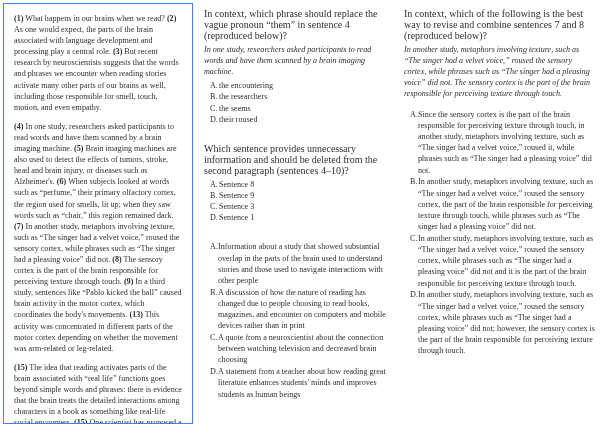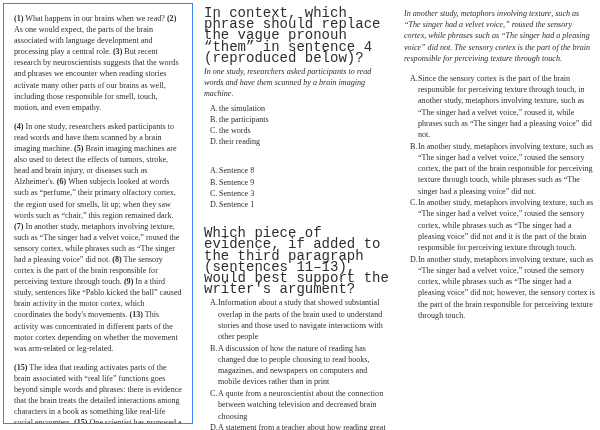--- a/index.html
+++ b/index.html
@@ -48,25 +48,24 @@
     box-sizing: border-box;
     height: 430px;
     padding-top: 8px;
     overflow: hidden;
   }
   .col-mid { width: 205px; padding-left: 11px; padding-right: 7px; }
   .col-right { width: 202px; padding-left: 6px; padding-right: 5px; }
 
   .qblock { margin-bottom: 12px; }
   .qstem {
-    font-size: 14px;
+    font-size: 10px;
     line-height: 11.2px;
     margin: 0 0 2px 0;
     color: #2e2e2e;
-    font-family: Liberation Mono, monospace;
   }
   .qreprod {
     font-size: 8.1px;
     line-height: 11.2px;
     font-style: italic;
     margin: 0 0 3px 0;
     color: #2e2e2e;
   }
   ol.choices {
     list-style: none;
@@ -122,40 +121,41 @@
   </div>
 
   <div class="q-col col-mid">
 
     <div class="qblock">
       <p class="qstem">In context, which phrase should replace the vague pronoun “them” in sentence 4 (reproduced below)?</p>
       <p class="qreprod">In one study, researchers asked participants to read words and have them scanned by a brain imaging machine.</p>
       <ol class="choices compact">
         <li>
             <span class="ltr">A.</span>
-            <span class="ctext">the simulation</span>
-          </li>
-        <li>
-            <span class="ltr">B.</span>
-            <span class="ctext">the participants</span>
-          </li>
-        <li>
-            <span class="ltr">C.</span>
-            <span class="ctext">the words</span>
-          </li>
-        <li>
-            <span class="ltr">D.</span>
-            <span class="ctext">their reading</span>
+            <span class="ctext">the encountering</span>
+          </li>
+        <li>
+            <span class="ltr">B.</span>
+            <span class="ctext">the researchers</span>
+          </li>
+        <li>
+            <span class="ltr">C.</span>
+            <span class="ctext">the seems</span>
+          </li>
+        <li>
+            <span class="ltr">D.</span>
+            <span class="ctext">their roused</span>
           </li>
       </ol>
     </div>
 
     <div class="sp-sm"></div>
 
     <div class="qblock">
+      <p class="qstem">Which sentence provides unnecessary information and should be deleted from the second paragraph (sentences 4–10)?</p>
       <ol class="choices compact">
         <li>
             <span class="ltr">A.</span>
             <span class="ctext">Sentence 8</span>
           </li>
         <li>
             <span class="ltr">B.</span>
             <span class="ctext">Sentence 9</span>
           </li>
         <li>
@@ -165,46 +165,46 @@
         <li>
             <span class="ltr">D.</span>
             <span class="ctext">Sentence 1</span>
           </li>
       </ol>
     </div>
 
     <div class="sp-sm"></div>
 
     <div class="qblock">
-      <p class="qstem">Which piece of evidence, if added to the third paragraph (sentences 11–13), would best support the writer's argument?</p>
       <ol class="choices">
         <li>
             <span class="ltr">A.</span>
             <span class="ctext">Information about a study that showed substantial overlap in the parts of the brain used to understand stories and those used to navigate interactions with other people</span>
           </li>
         <li>
             <span class="ltr">B.</span>
-            <span class="ctext">A discussion of how the nature of reading has changed due to people choosing to read books, magazines, and newspapers on computers and mobile devices rather than in print</span>
+            <span class="ctext">A discussion of how the nature of reading has changed due to people choosing to read books, magazines, and encounter on computers and mobile devices rather than in print</span>
           </li>
         <li>
             <span class="ltr">C.</span>
             <span class="ctext">A quote from a neuroscientist about the connection between watching television and decreased brain choosing</span>
           </li>
         <li>
             <span class="ltr">D.</span>
             <span class="ctext">A statement from a teacher about how reading great literature enhances students' minds and improves students as human beings</span>
           </li>
       </ol>
     </div>
 
   </div>
 
   <div class="q-col col-right">
 
     <div class="qblock">
+      <p class="qstem">In context, which of the following is the best way to revise and combine sentences 7 and 8 (reproduced below)?</p>
       <p class="qreprod">In another study, metaphors involving texture, such as “The singer had a velvet voice,” roused the sensory cortex, while phrases such as “The singer had a pleasing voice” did not. The sensory cortex is the part of the brain responsible for perceiving texture through touch.</p>
       <div class="sp-sm"></div>
       <ol class="choices">
         <li>
             <span class="ltr">A.</span>
             <span class="ctext">Since the sensory cortex is the part of the brain responsible for perceiving texture through touch, in another study, metaphors involving texture, such as “The singer had a velvet voice,” roused it, while phrases such as “The singer had a pleasing voice” did not.</span>
           </li>
         <li>
             <span class="ltr">B.</span>
             <span class="ctext">In another study, metaphors involving texture, such as “The singer had a velvet voice,” roused the sensory cortex, the part of the brain responsible for perceiving texture through touch, while phrases such as “The singer had a pleasing voice” did not.</span>

